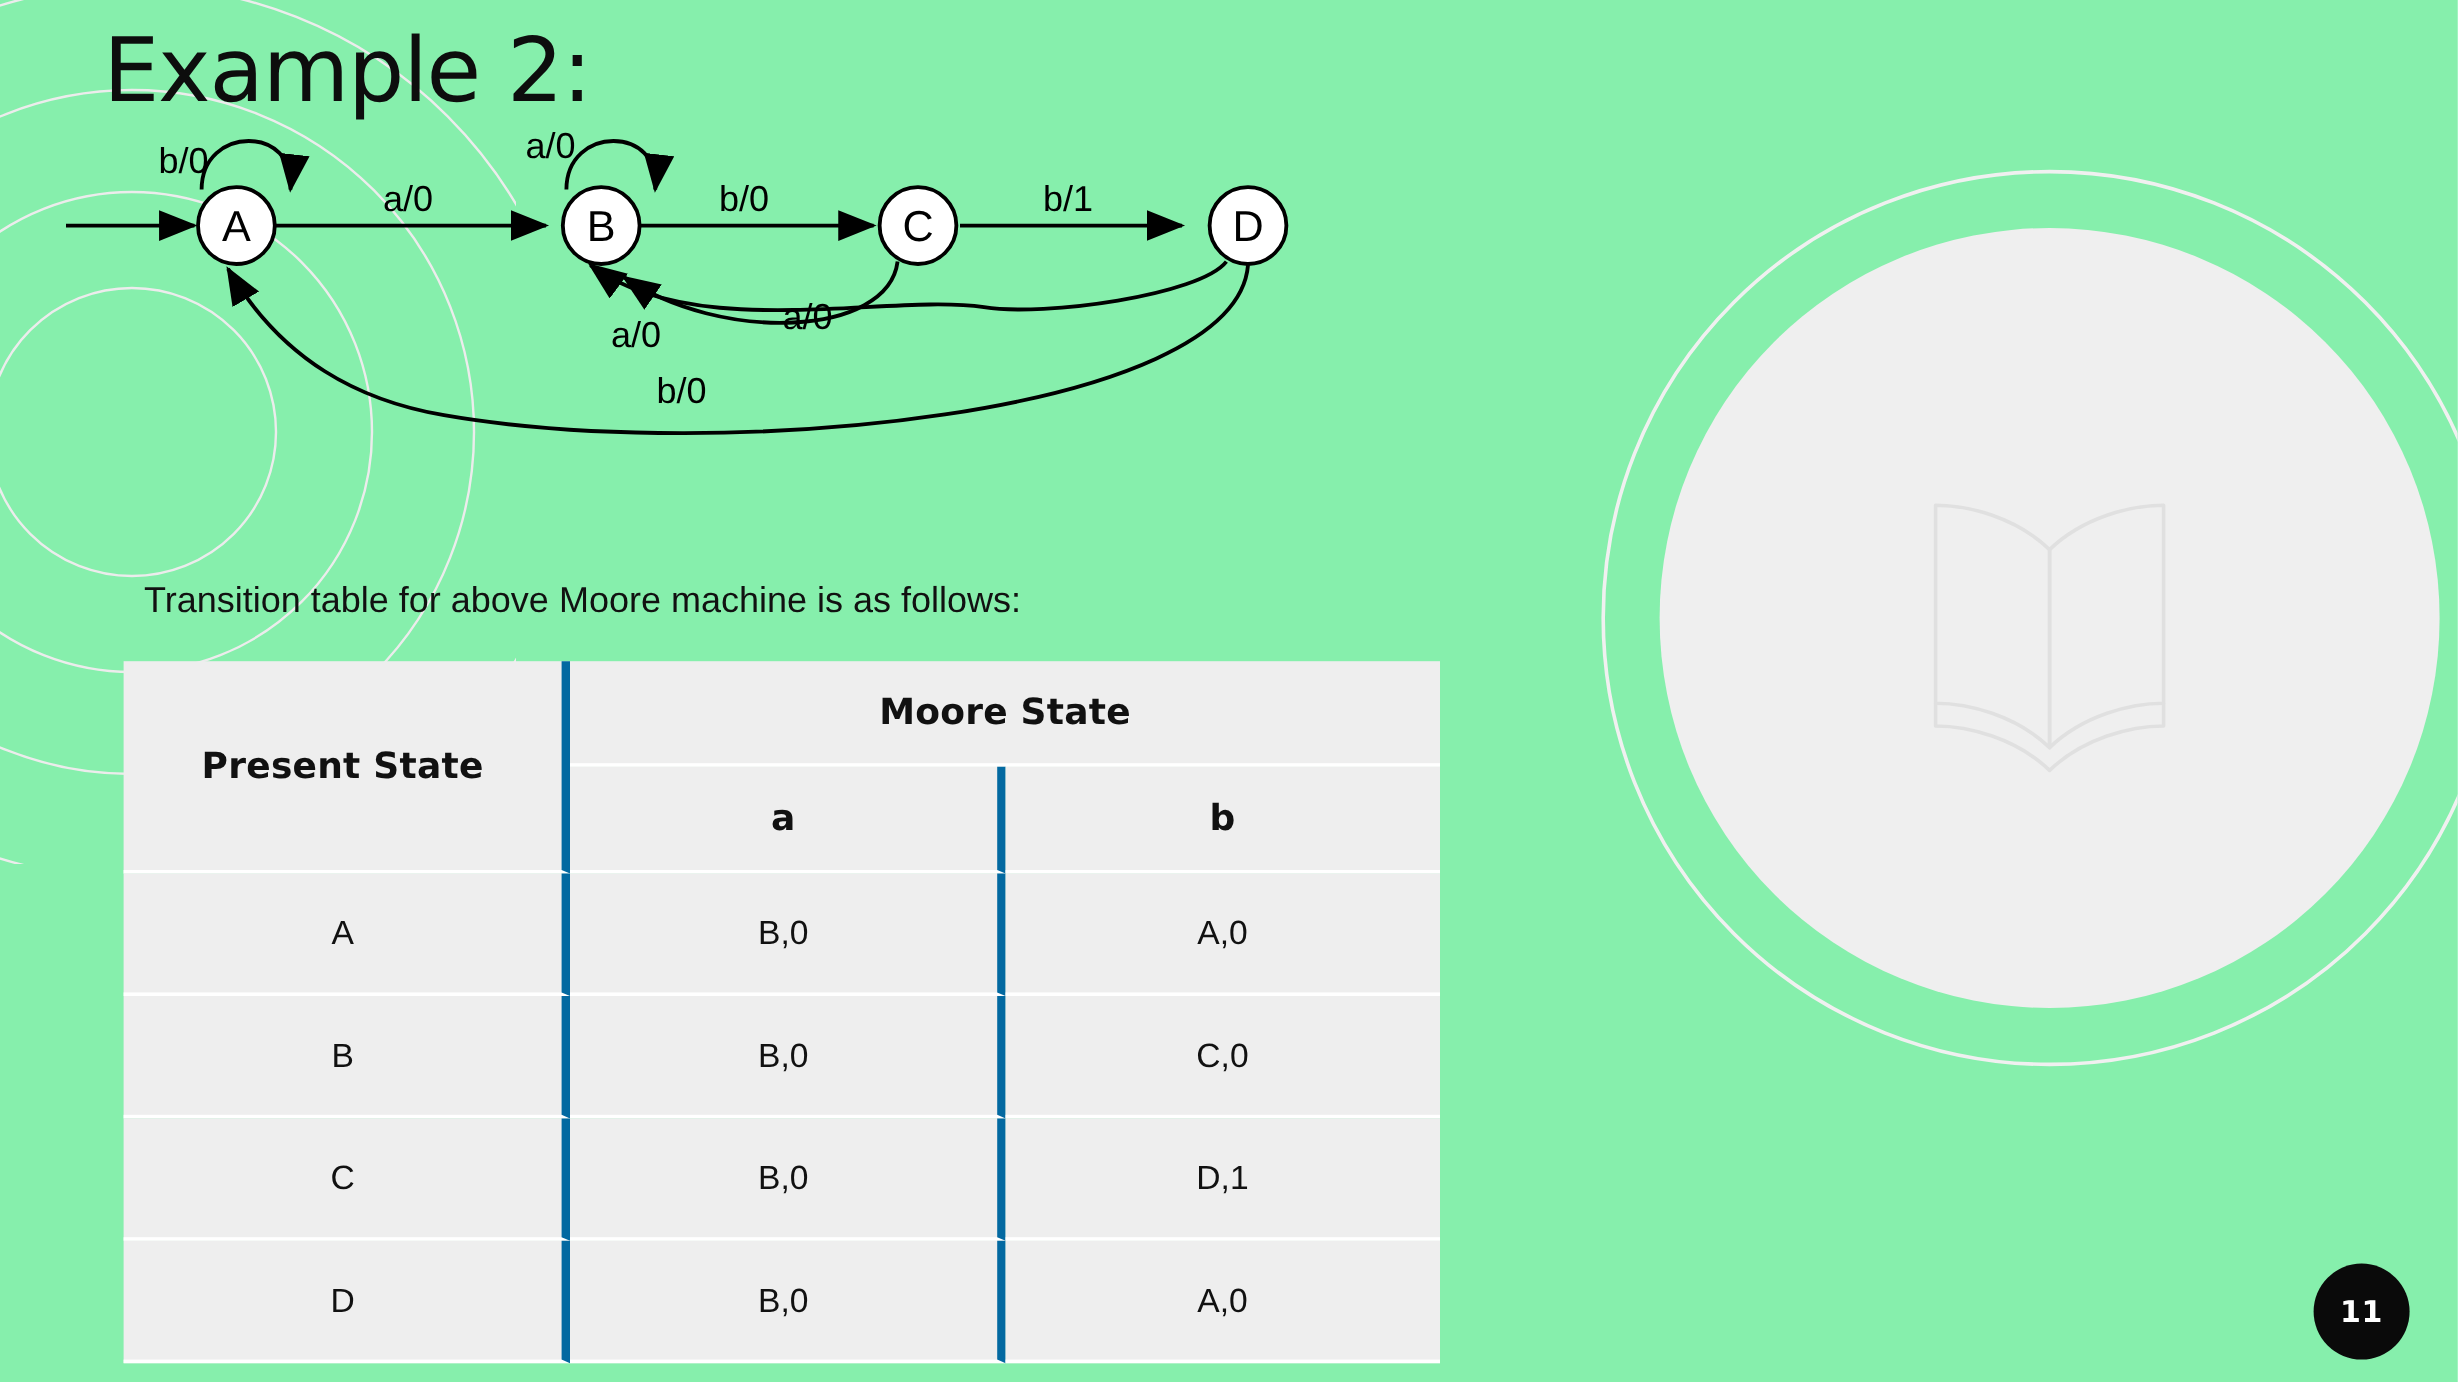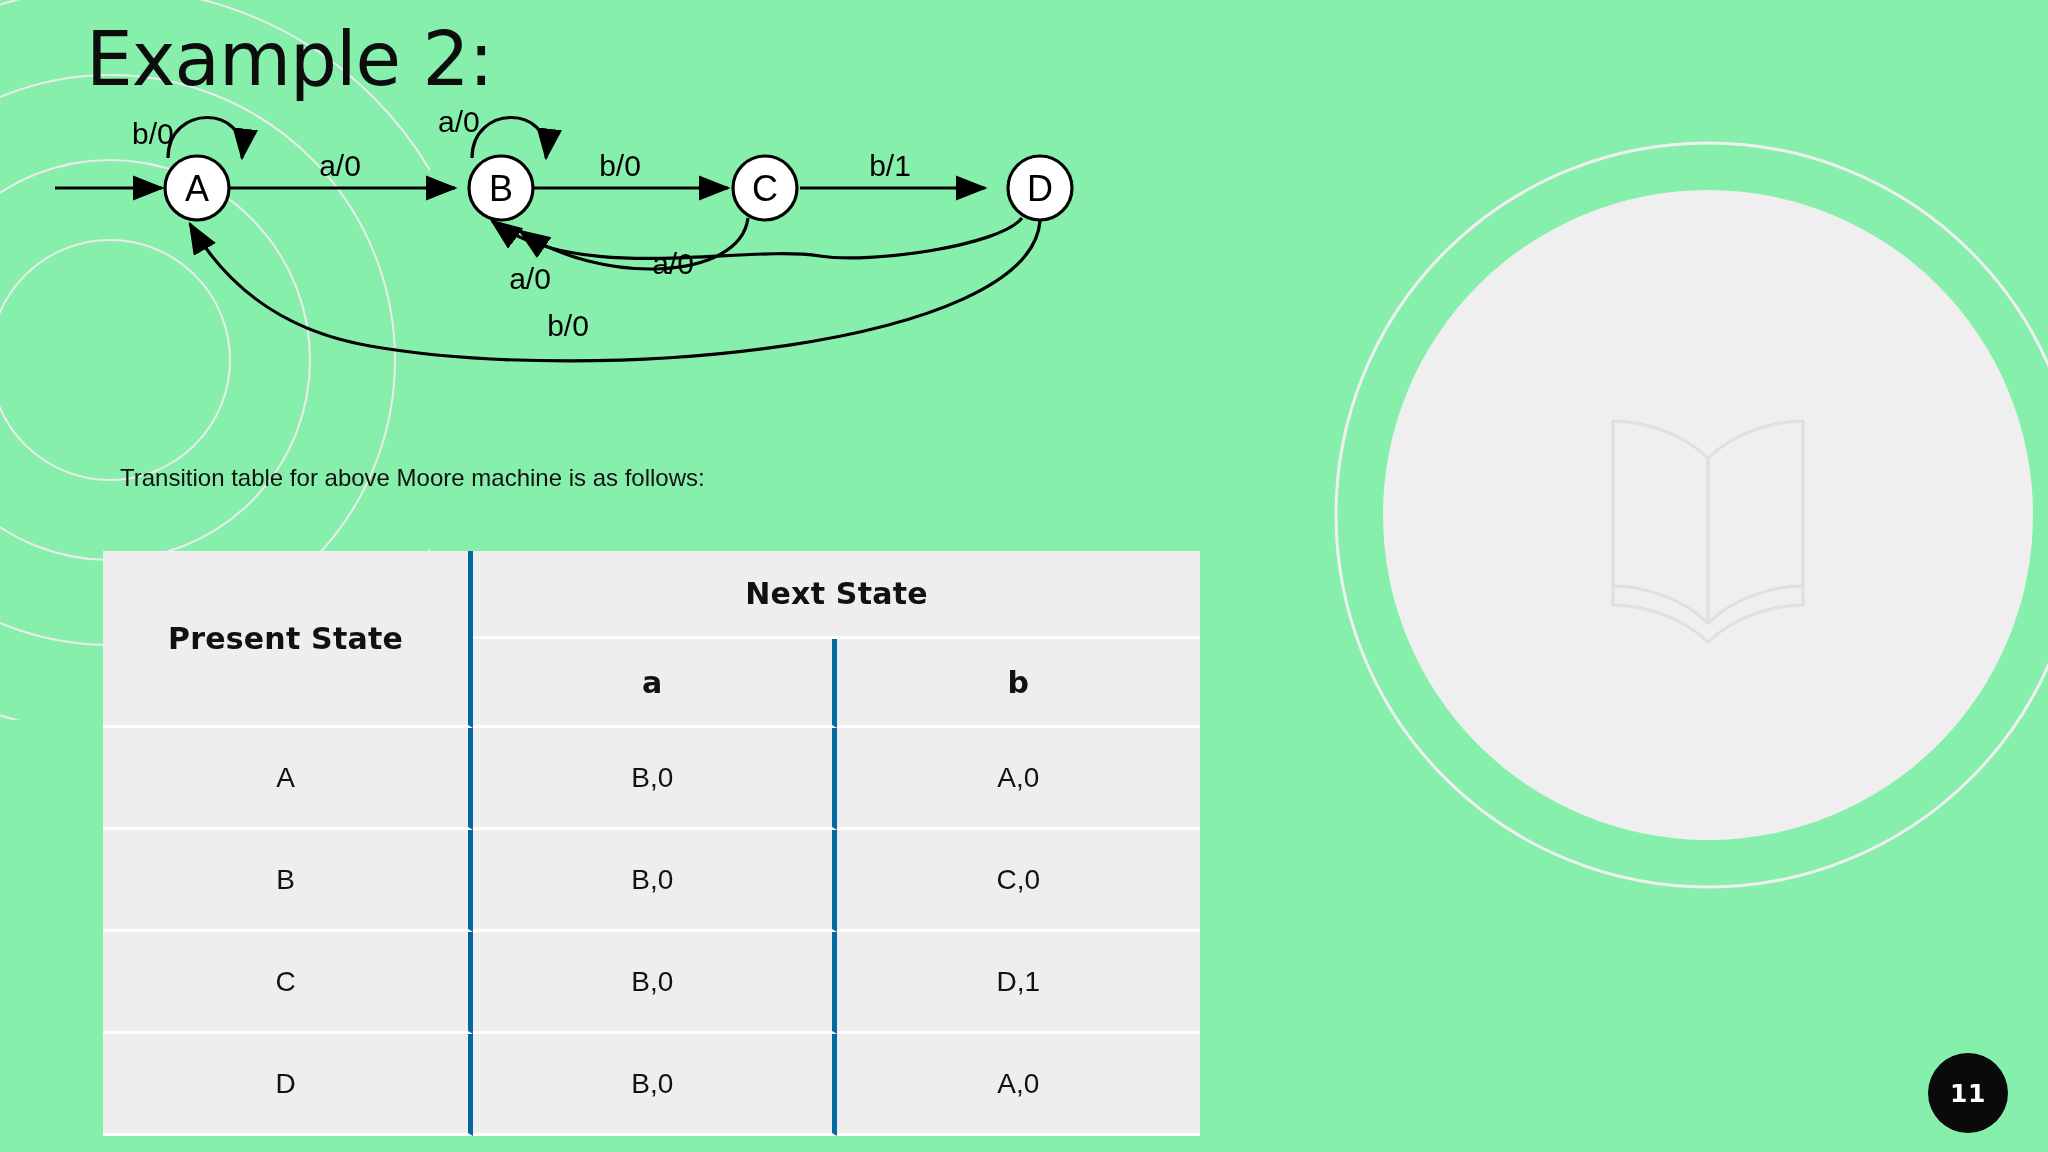--- a/index.html
+++ b/index.html
@@ -27,37 +27,37 @@
     font-family:"DejaVu Sans","Liberation Sans",sans-serif;
     white-space:nowrap;
   }
 
   
   #diagram{position:absolute;left:40px;top:96px;width:1420px;height:340px;}
   #diagram text{font-family:"Liberation Sans","DejaVu Sans",sans-serif;}
 
   
   #caption{
-    position:absolute;left:120px;top:464px;
-    font-size:24px;color:#111;
+    position:absolute;left:120px;top:484px;
+    font-size:30px;color:#111;
     font-family:"Liberation Sans","DejaVu Sans",sans-serif;
     white-space:nowrap;
   }
 
   
   #transition-table{
     position:absolute;left:103px;top:551px;
     width:1097px;
     border-collapse:separate;
     border-spacing:0;
     table-layout:fixed;
   }
   #transition-table td{
     background:#eeeeee;
-    border-right:5px solid #0369a1;
+    border-right:7px solid #0369a1;
     border-bottom:3px solid #ffffff;
     text-align:center;
     vertical-align:middle;
     color:#111;
   }
   #transition-table td.last-col{border-right:none;}
   .th-cell{
     font-weight:bold;
     font-size:30px;
     letter-spacing:.2px;
@@ -163,21 +163,21 @@
       <text x="528" y="240" text-anchor="middle">b/0</text>
     </g>
   </svg>
 
   <div id="caption">Transition table for above Moore machine is as follows:</div>
 
   <table id="transition-table">
     <tbody>
       <tr>
         <td class="th-cell hdr-present col-present" rowspan="2">Present State</td>
-        <td class="th-cell hdr-next last-col" colspan="2">Next State</td>
+        <td class="th-cell hdr-next last-col" colspan="2">Moore State</td>
       </tr>
       <tr>
         <td class="th-cell hdr-sym col-a">a</td>
         <td class="th-cell hdr-sym col-b last-col">b</td>
       </tr>
 
       <tr>
         <td class="body-cell col-present">A</td>
         <td class="body-cell col-a">B,0</td>
         <td class="body-cell col-b last-col">A,0</td>

